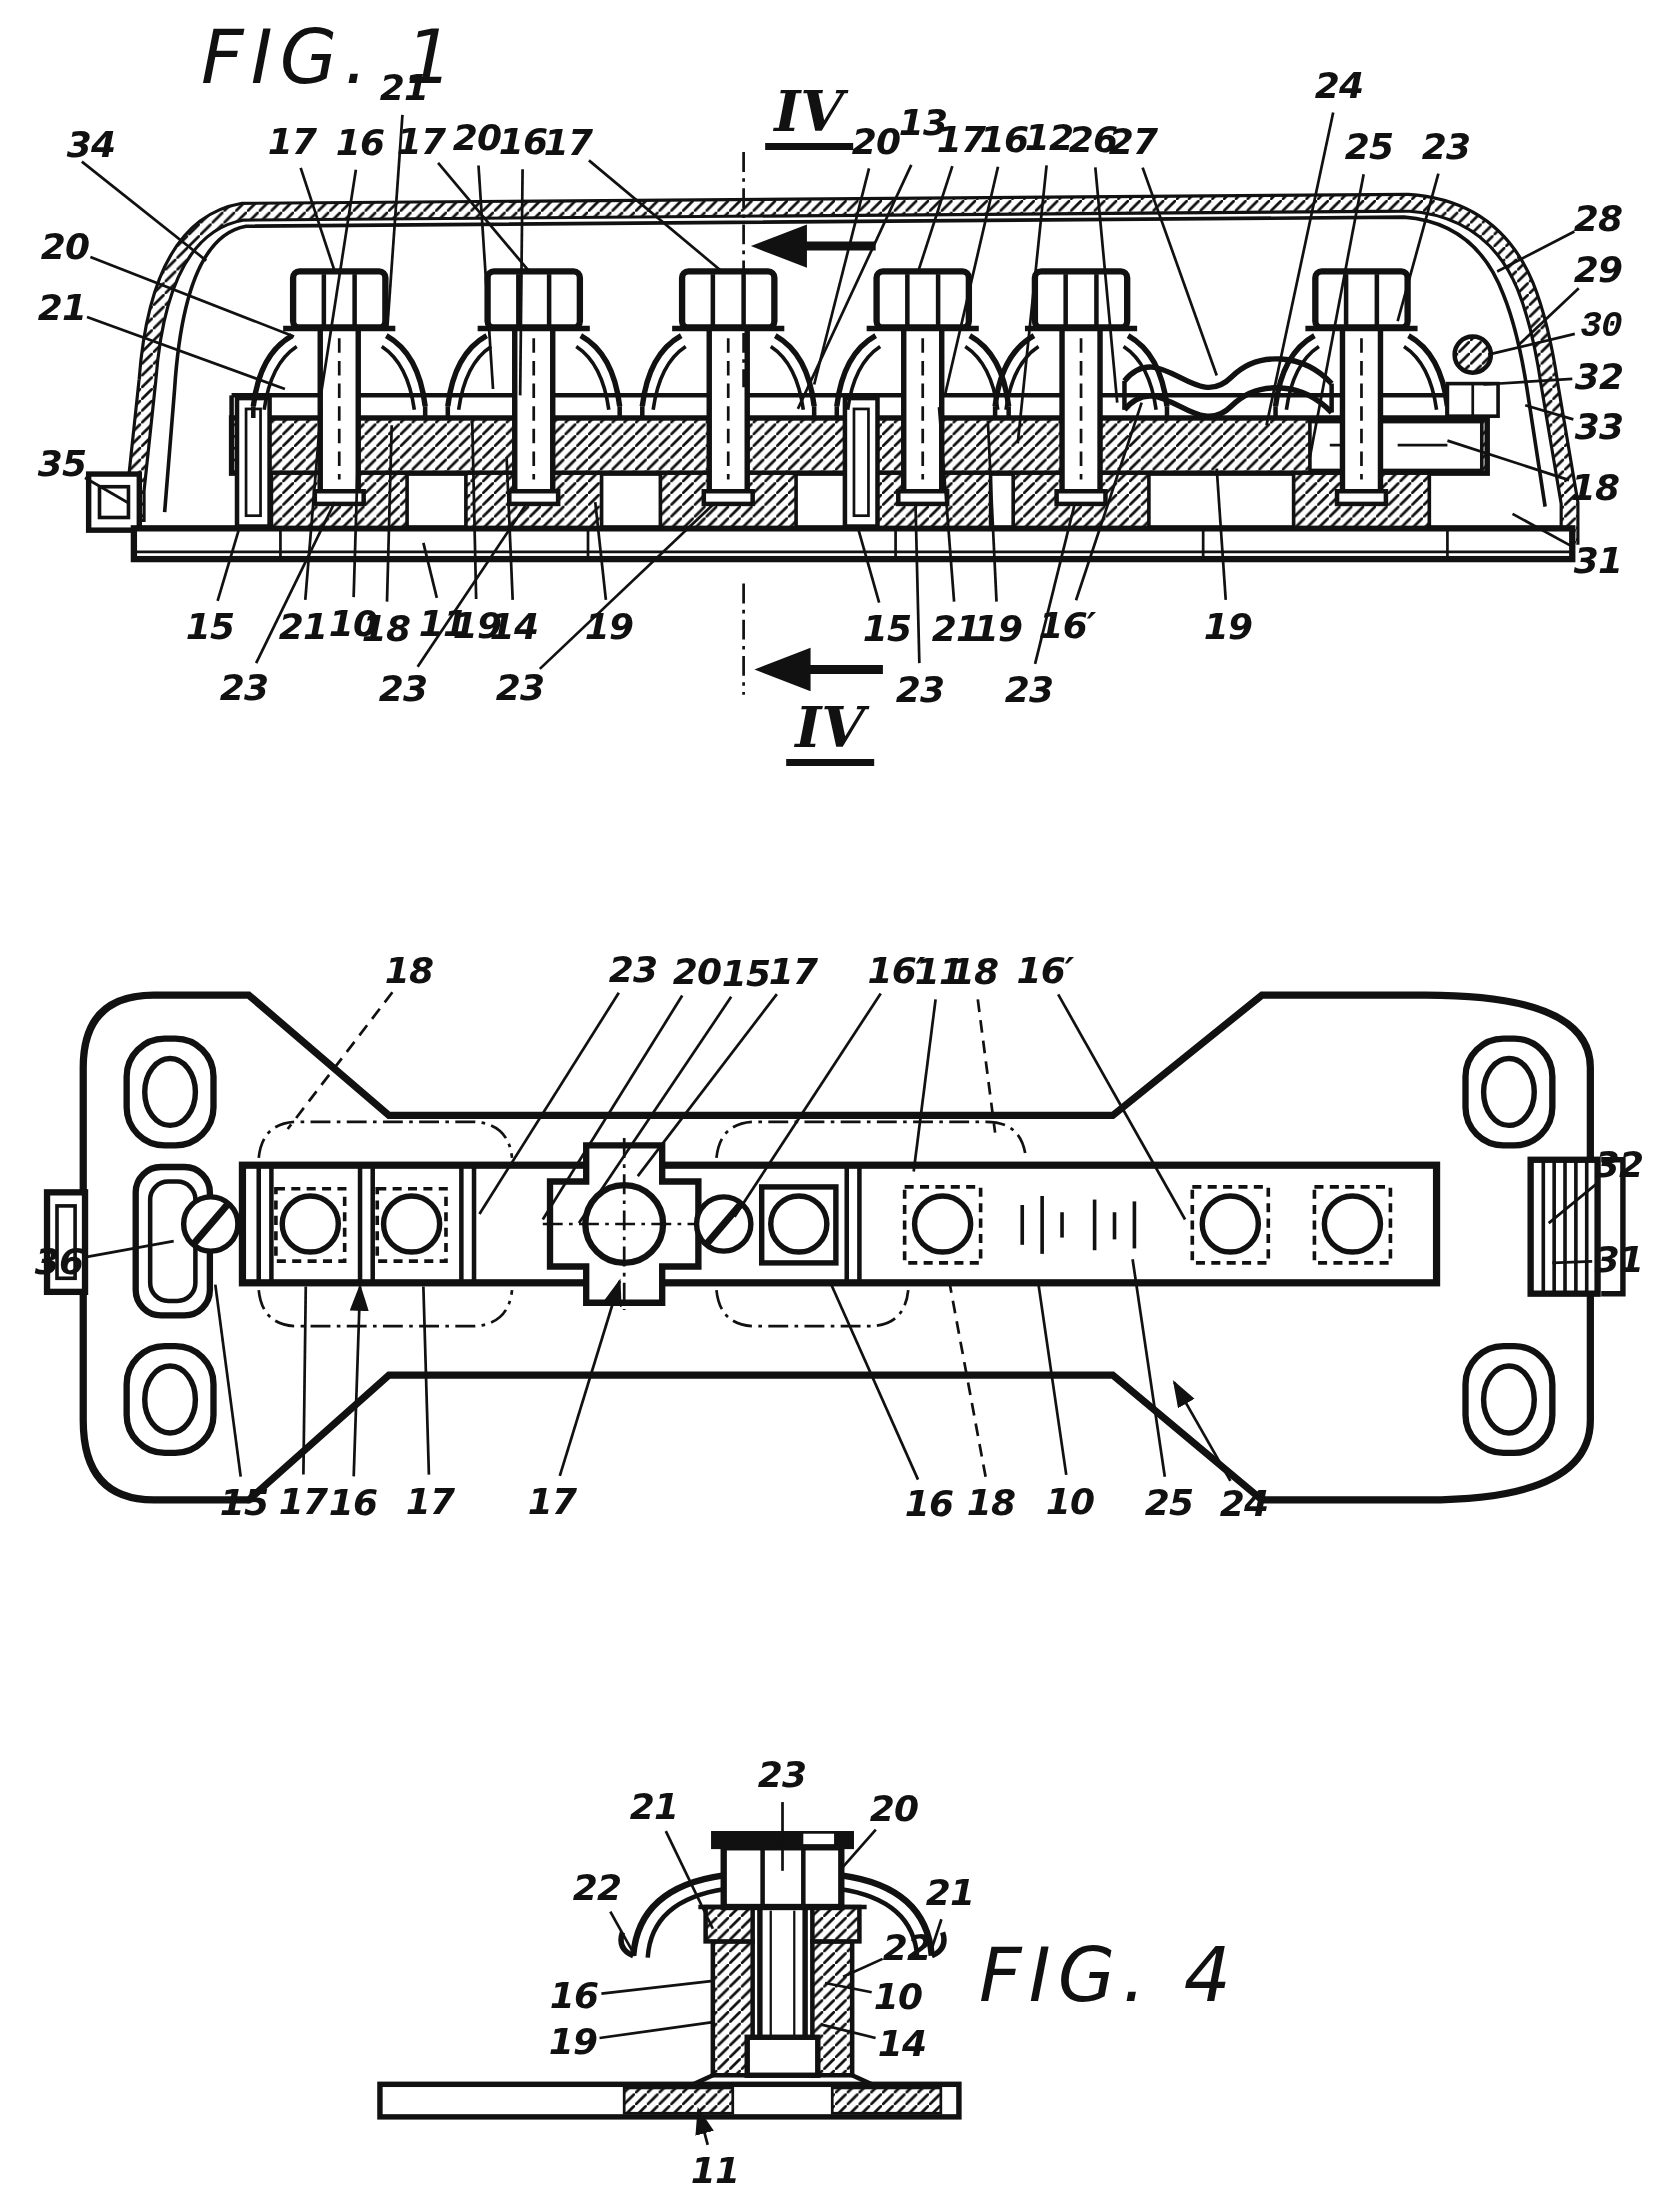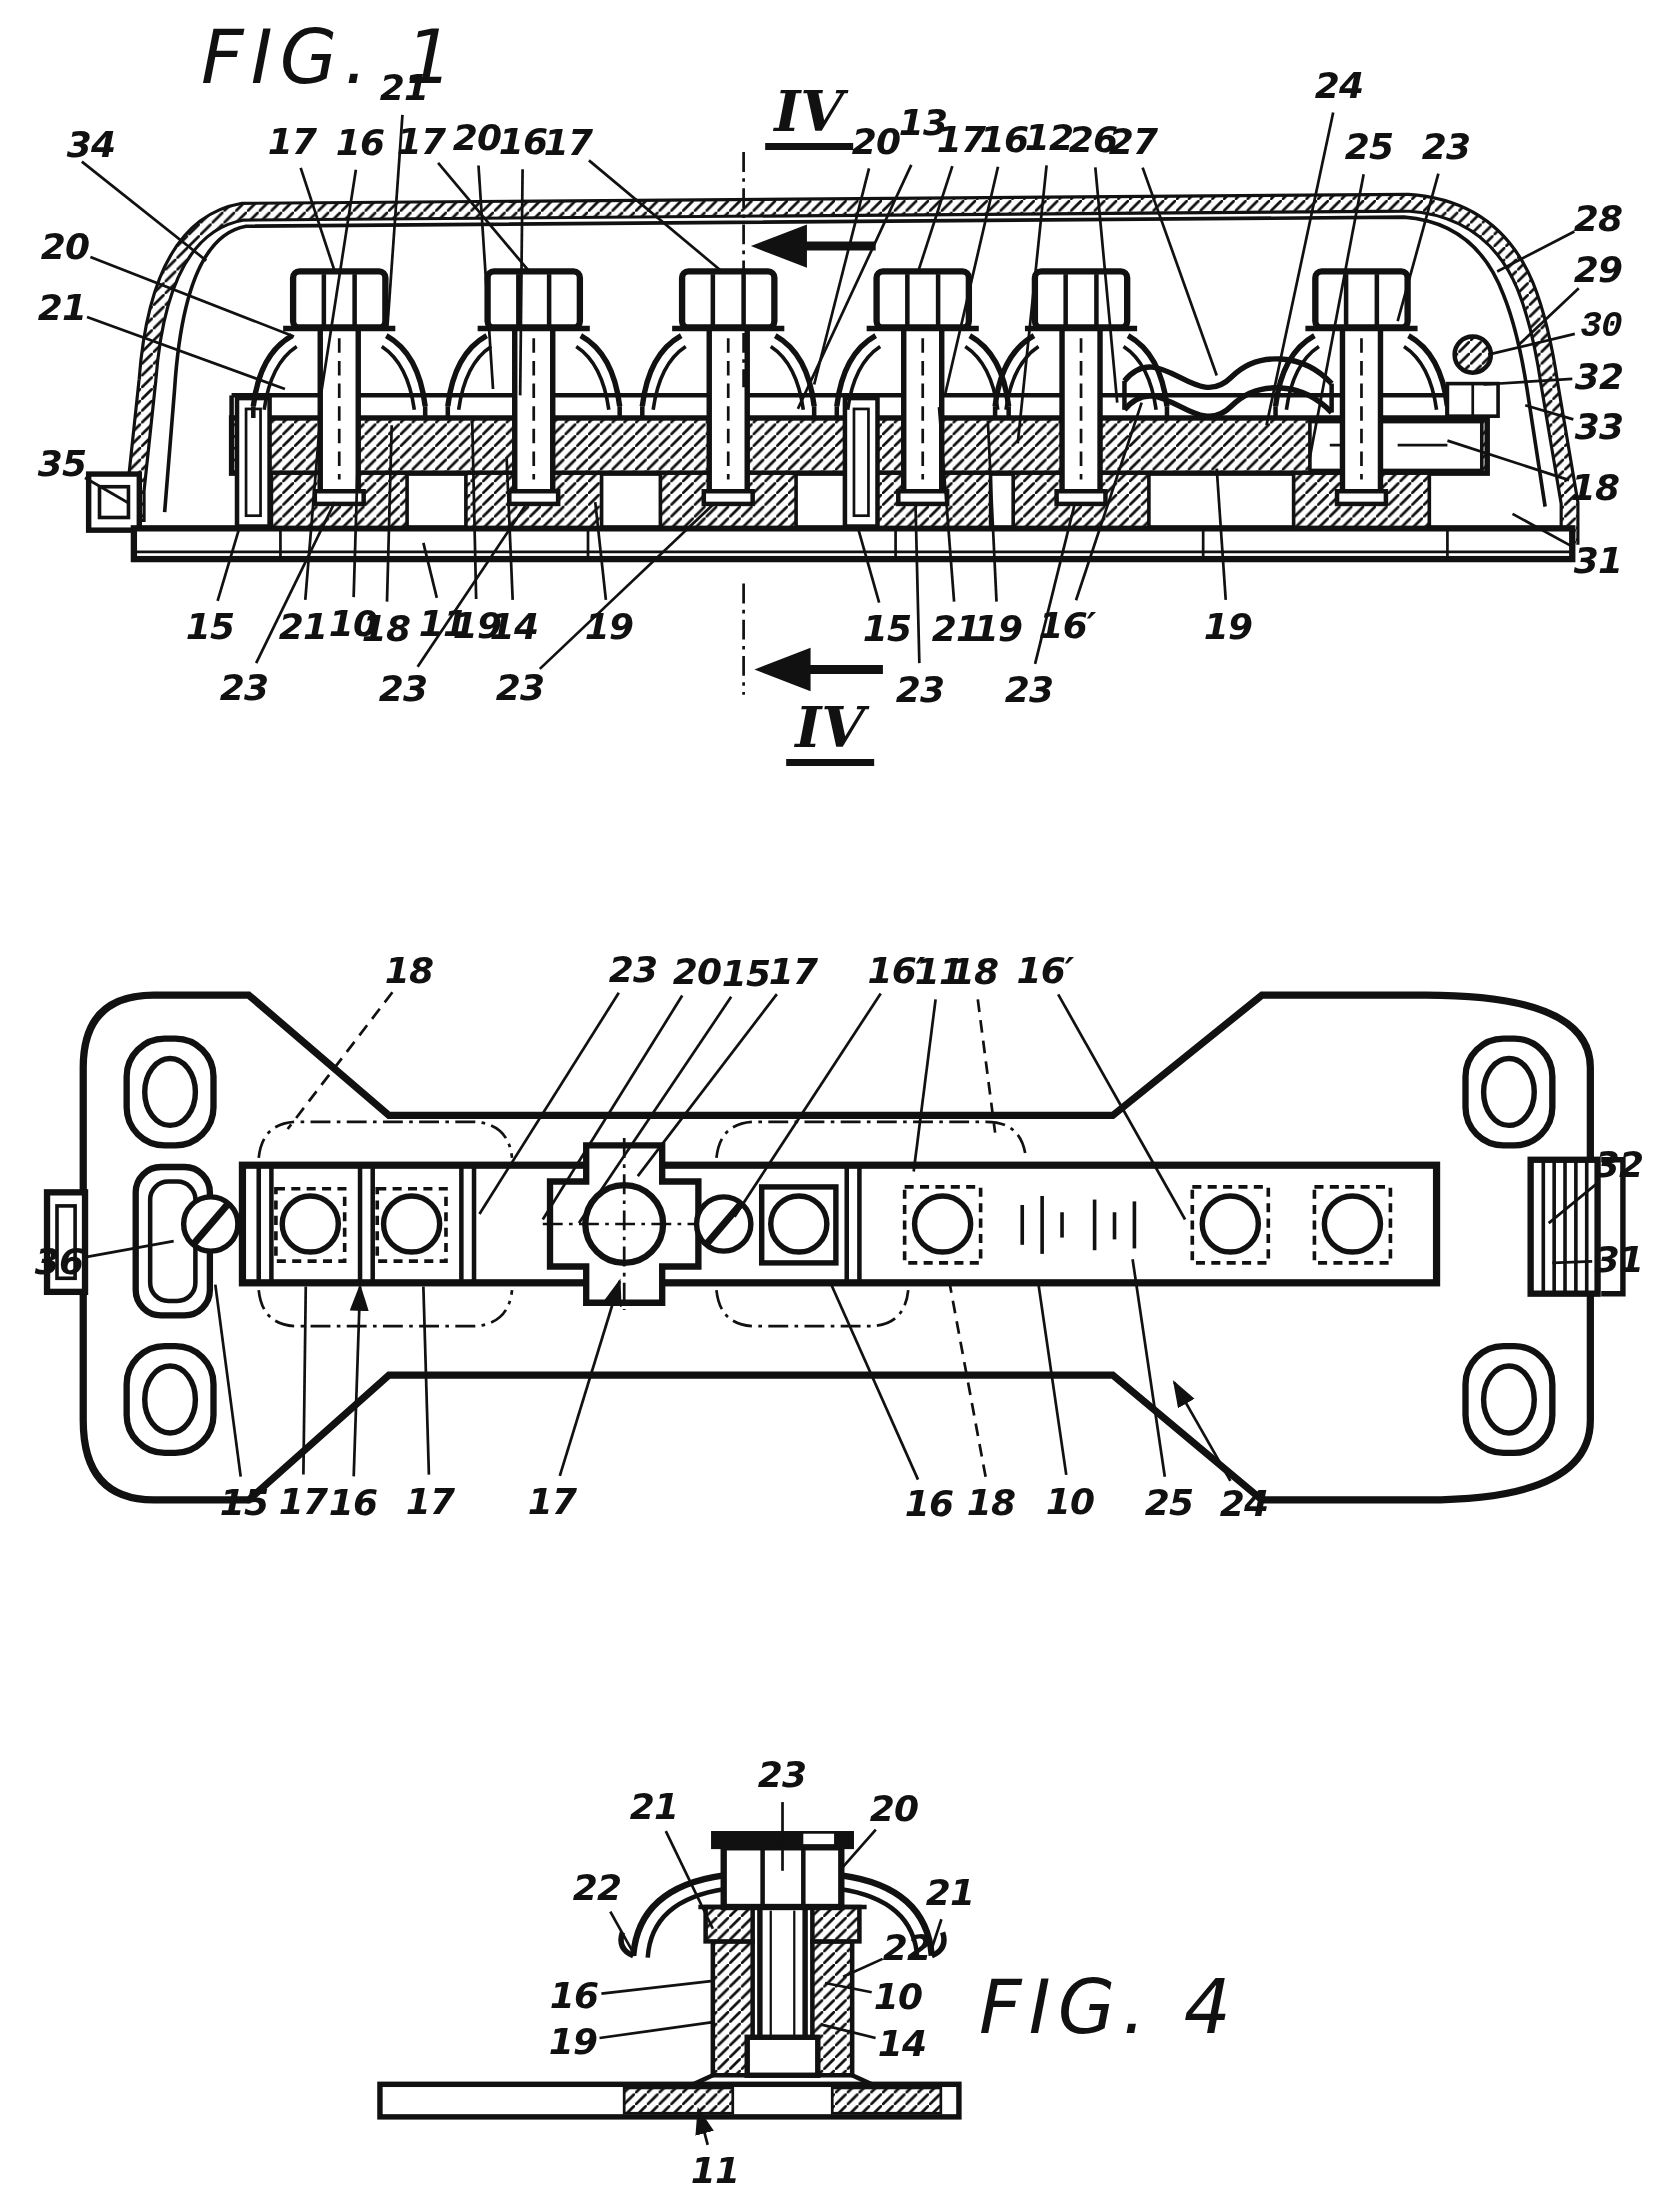--- a/index.html
+++ b/index.html
@@ -6,21 +6,21 @@
   #stage{position:relative;width:1679px;height:2211px;background:#fff;overflow:hidden;
          font-family:"DejaVu Sans",sans-serif;color:#111;}
   #art{position:absolute;left:0;top:0;}
   #labels{position:absolute;left:0;top:0;width:100%;height:100%;pointer-events:none;}
   .num{position:absolute;transform:translate(-50%,-50%);font-style:italic;font-weight:bold;
        font-size:36px;letter-spacing:-0.9px;white-space:nowrap;line-height:1;}
   .fig-title{position:absolute;font-style:italic;font-weight:normal;font-size:74px;
              letter-spacing:7.2px;line-height:1;}
   #t1{left:201px;top:20px;text-align:right;}
   #t2{left:193px;top:852px;}
-  #t4{left:979px;top:1938px;margin-top:32px;}
+  #t4{left:979px;top:1938px;}
   .sec-marker{position:absolute;transform:translate(-50%,0);font-family:"DejaVu Serif",serif;
               font-style:italic;font-weight:bold;font-size:56px;line-height:1.1;
               border-bottom:7.2px solid #111;padding:0 9px;}
   #m-top{left:809px;top:81px;}
   #m-bot{left:830px;top:697px;}
   .leader{stroke:#111;stroke-width:3;fill:none;}
   .leader.dashed{stroke-dasharray:14,9;}
   .ddt{stroke:#111;stroke-width:3;fill:none;stroke-dasharray:22,7,4,7;}
 </style>
 </head>

